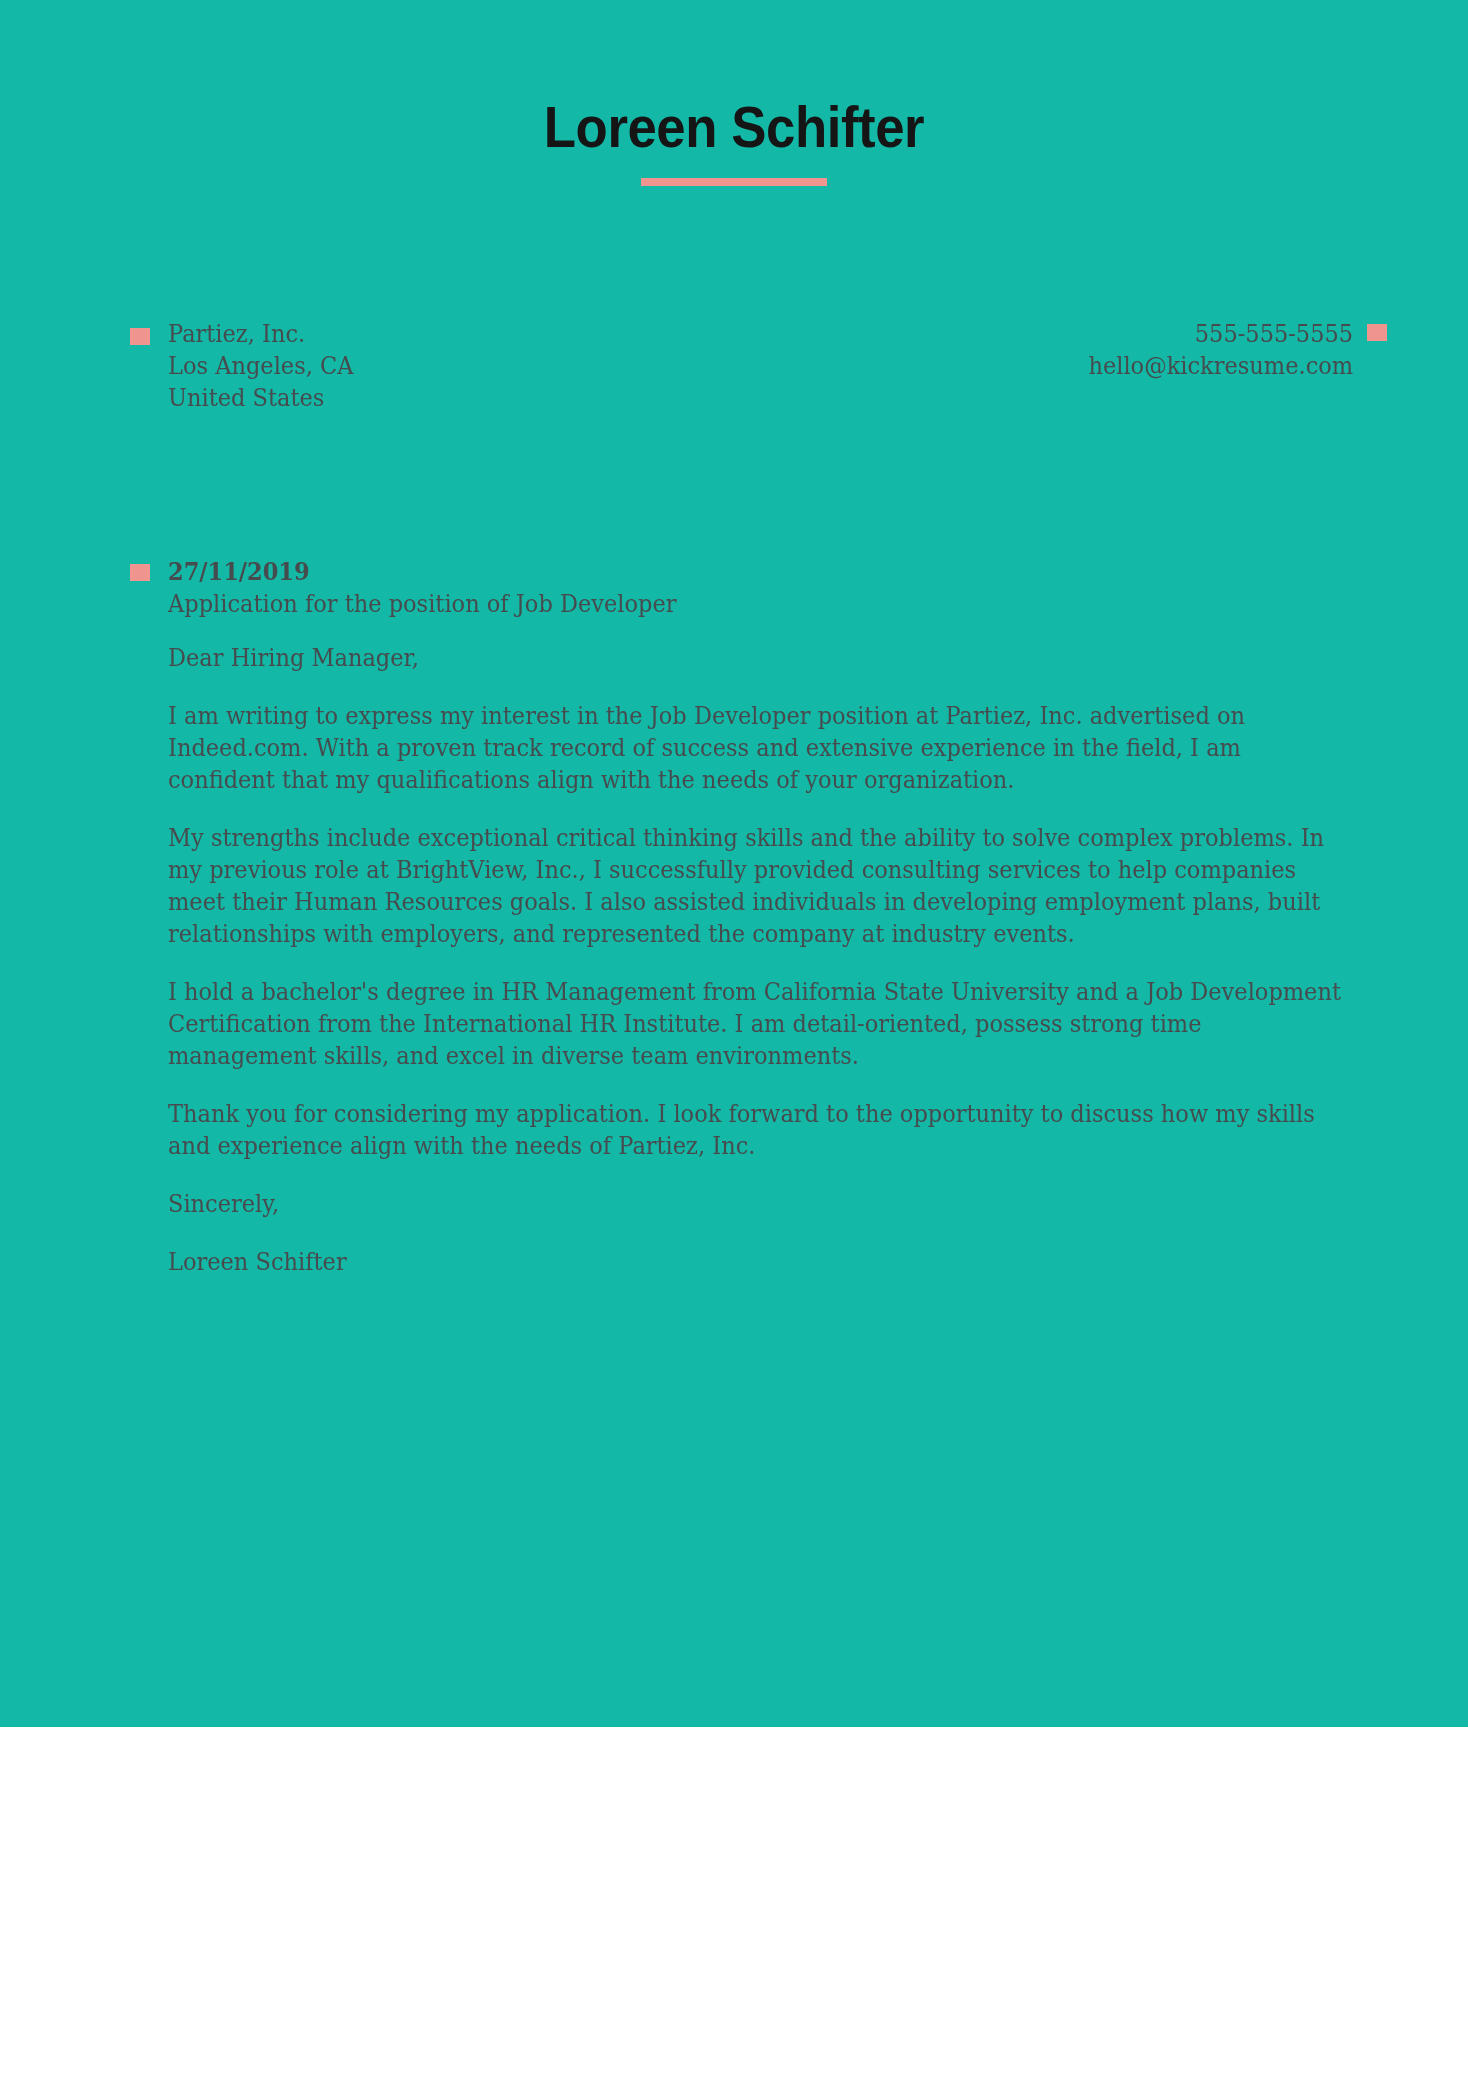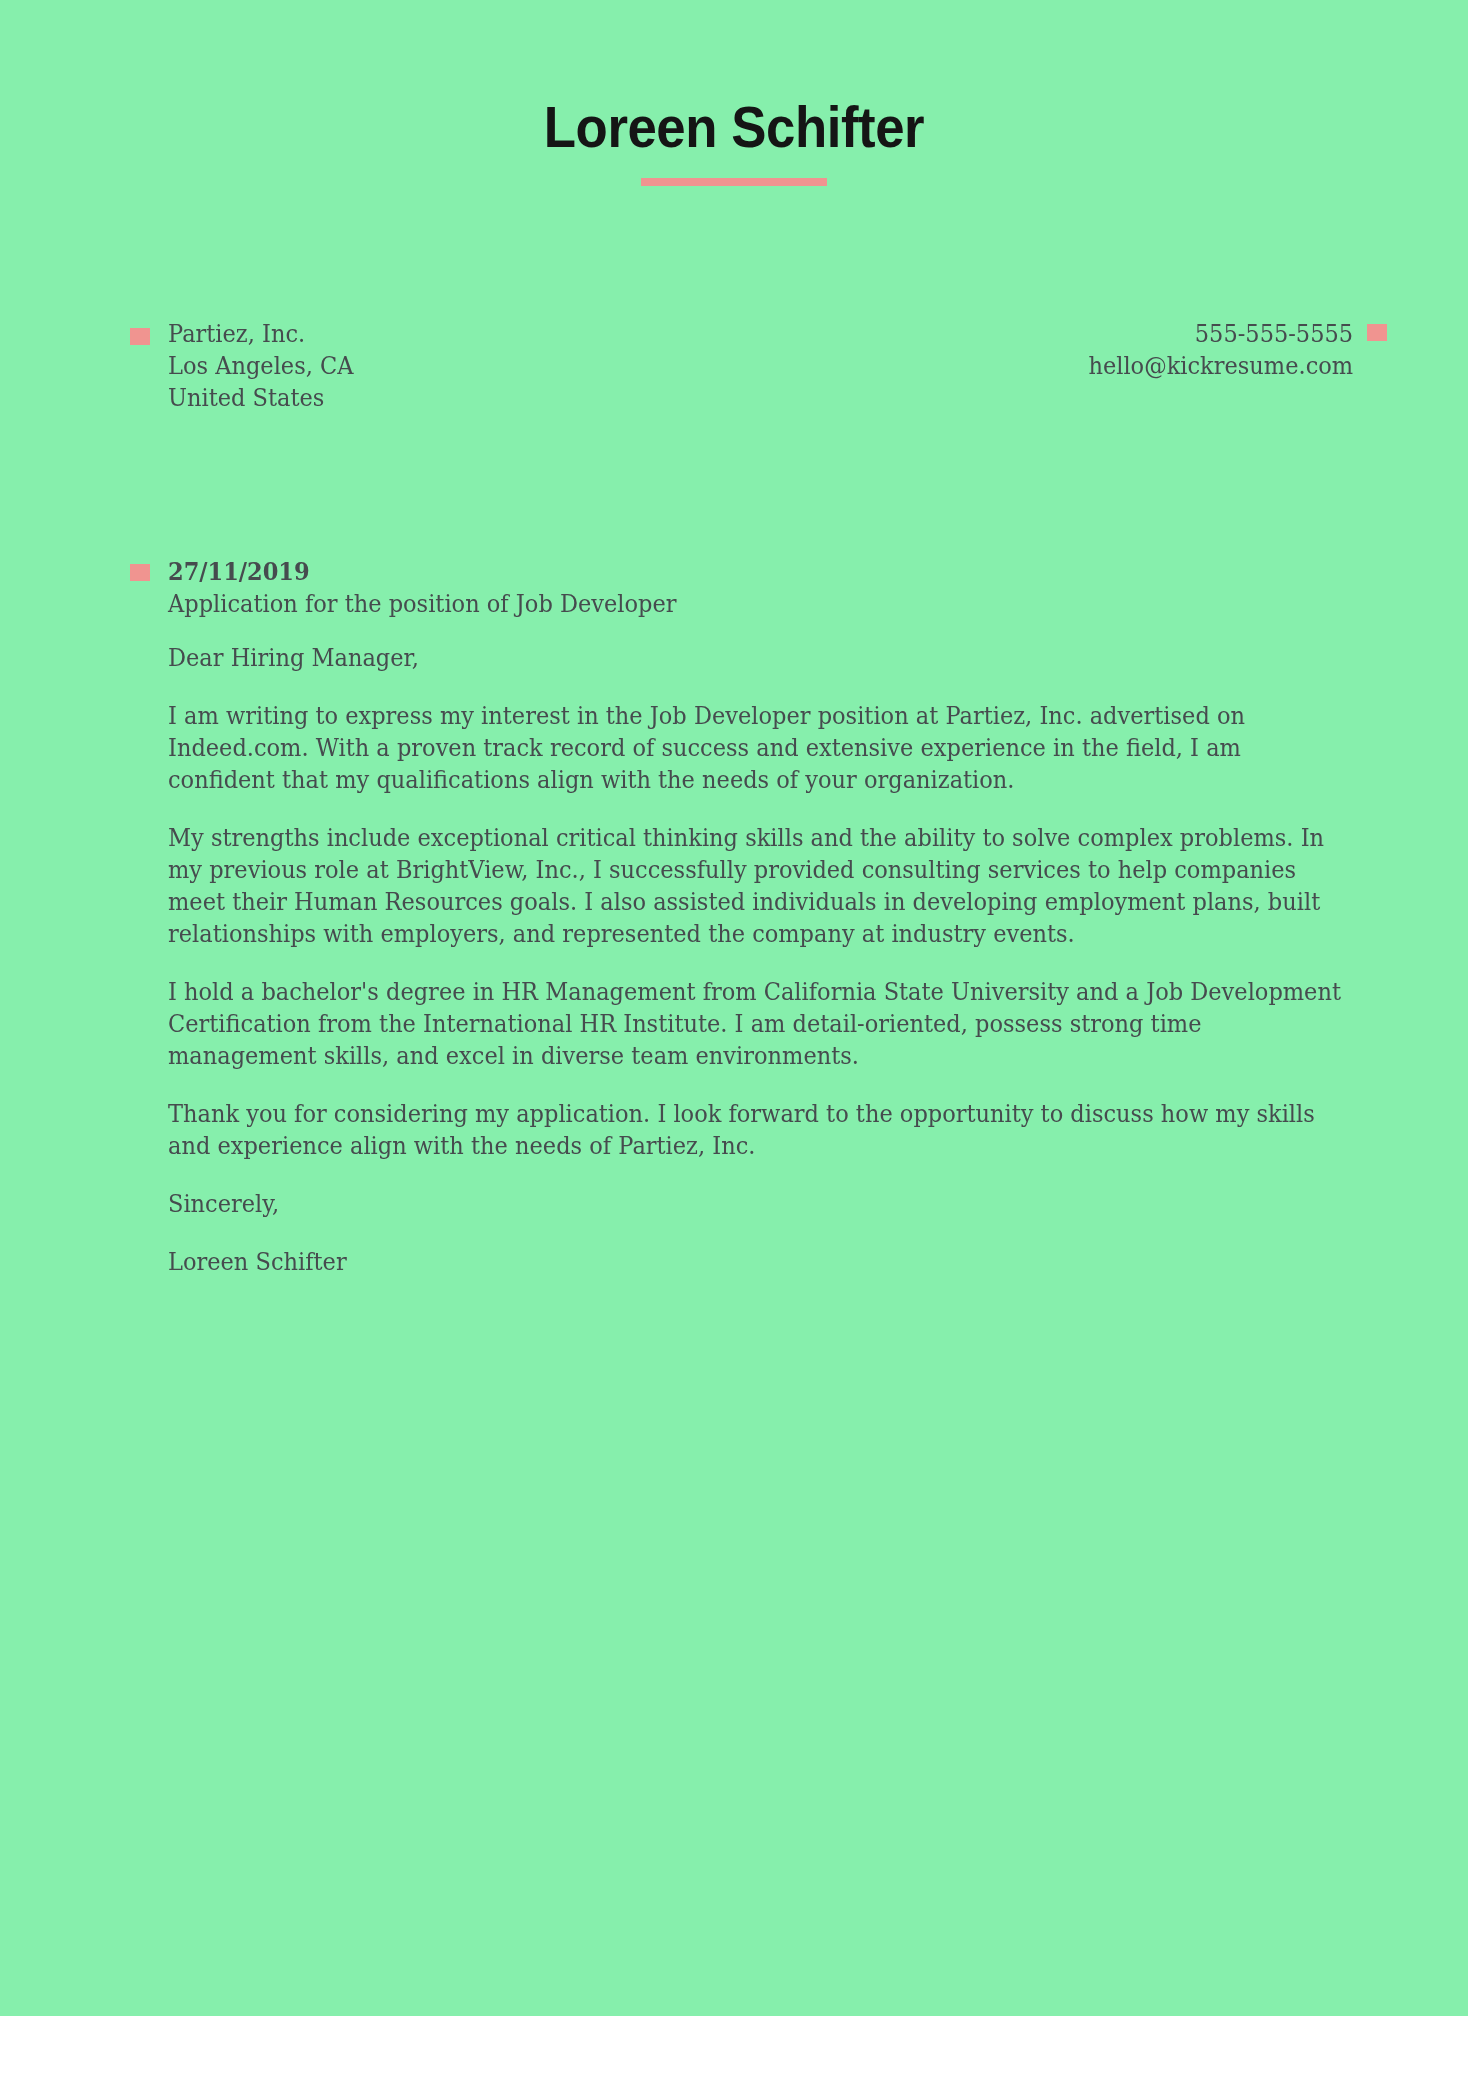--- a/index.html
+++ b/index.html
@@ -3,22 +3,22 @@
 <meta charset="utf-8">
 <style>
   html, body {
     margin: 0;
     padding: 0;
     background: #ffffff;
   }
   .page {
     position: relative;
     width: 1468px;
-    height: 2016px;
-    background: #86efac;
+    height: 1727px;
+    background: #14b8a6;
     overflow: hidden;
     font-family: "DejaVu Serif", serif;
     color: #464b4e;
   }
 
   
   .header {
     position: absolute;
     top: 95px;
     left: 0;

